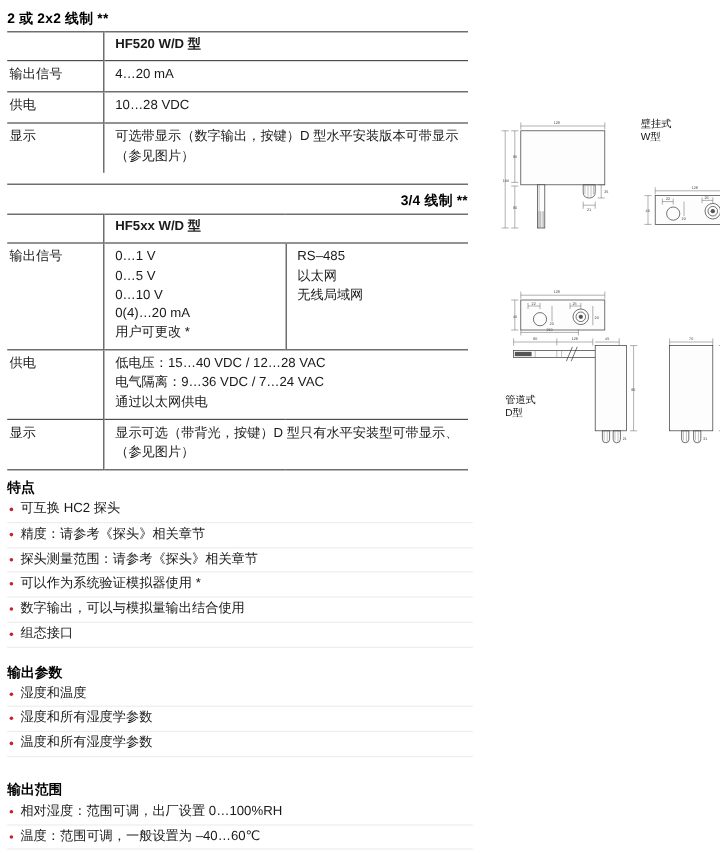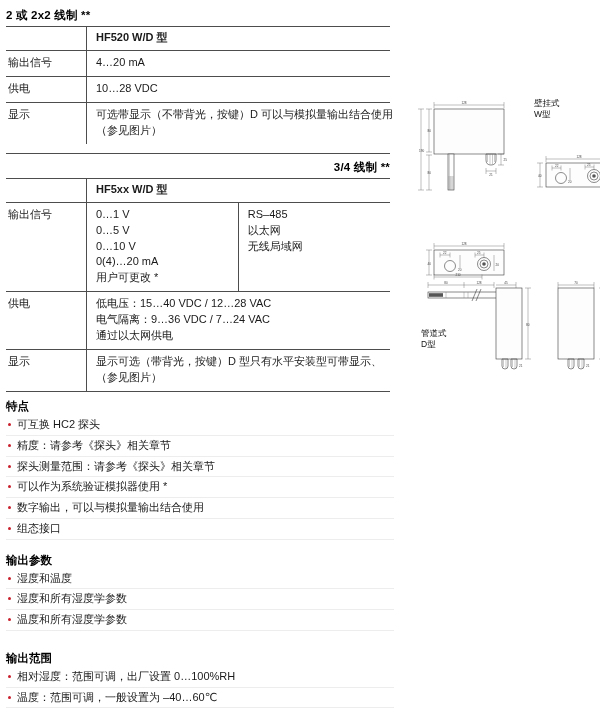--- a/index.html
+++ b/index.html
@@ -162,21 +162,21 @@
         <td class="lbl">输出信号</td>
         <td class="val">4…20 mA</td>
       </tr>
       <tr>
         <td class="lbl">供电</td>
         <td class="val">10…28 VDC</td>
       </tr>
       <tr>
         <td class="lbl">显示</td>
         <td class="val multi">
-          <div>可选带显示（不带背光，按键）D 可以与模拟量输出结合使用</div>
+          <div>可选带显示（数字输出，按键）D 型水平安装版本可带显示</div>
           <div>（参见图片）</div>
         </td>
       </tr>
     </tbody>
       </table>
 
     <div class="sec-title" style="margin-top:9px;border-top:1px solid #4d4d4d;padding-top:6px;text-align:right;">3/4 线制 **</div>
 
     <table class="spec">
       <tbody>

